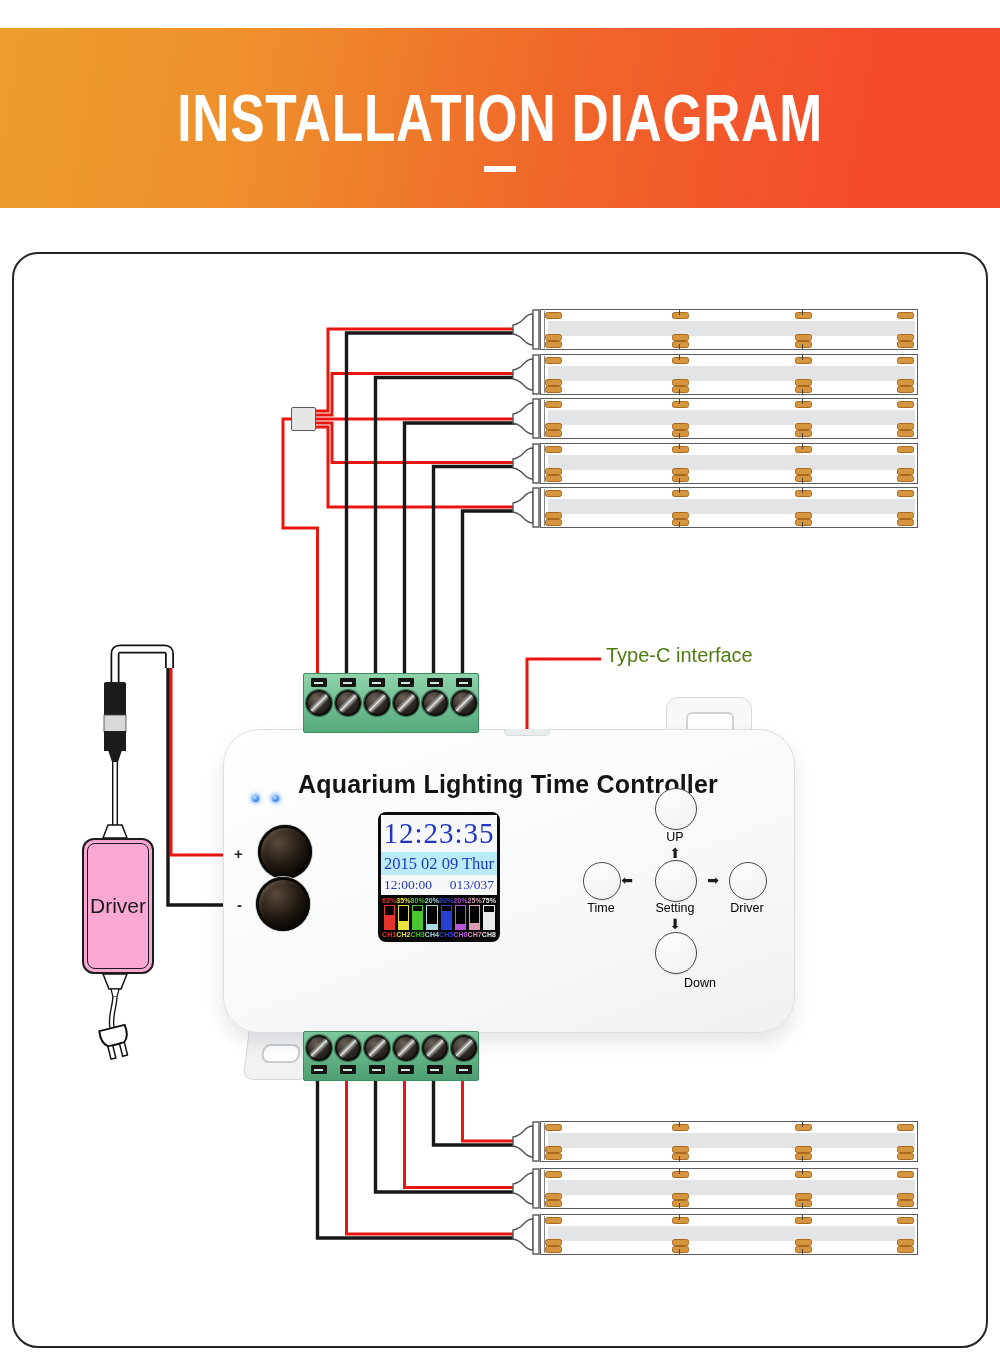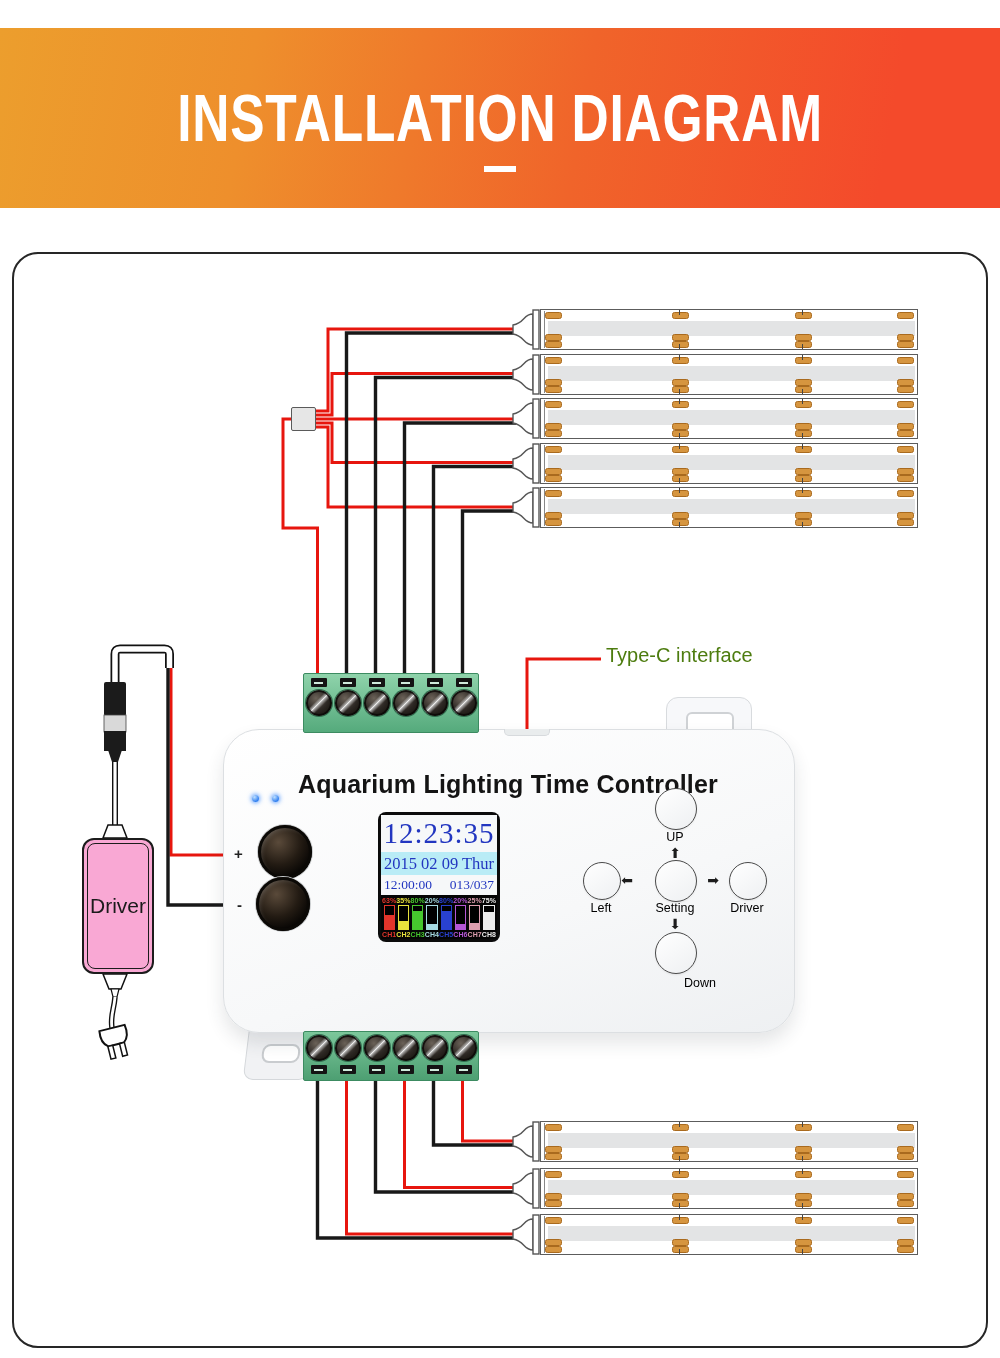--- a/index.html
+++ b/index.html
@@ -674,21 +674,21 @@
   <div class="btn big" style="left:655px;top:788px"></div>
   <div class="btn-label" style="left:655px;top:830px;width:40px">UP</div>
   <div class="arrow" style="left:666px;top:845px">⬆</div>
 
   <div class="btn small" style="left:583px;top:862px"></div>
   <div class="arrow" style="left:618px;top:872px">⬅</div>
   <div class="btn big" style="left:655px;top:860px"></div>
   <div class="arrow" style="left:704px;top:872px">➡</div>
   <div class="btn small" style="left:729px;top:862px"></div>
 
-  <div class="btn-label" style="left:581px;top:901px;width:40px">Left</div>
+  <div class="btn-label" style="left:581px;top:901px;width:40px">Time</div>
   <div class="btn-label" style="left:645px;top:901px;width:60px">Setting</div>
   <div class="btn-label" style="left:727px;top:901px;width:40px">Driver</div>
 
   <div class="arrow" style="left:666px;top:916px">⬇</div>
   <div class="btn big" style="left:655px;top:932px"></div>
   <div class="btn-label" style="left:678px;top:976px;width:44px">Down</div>
 
   <div class="typec-label">Type-C interface</div>
 
 </div>

